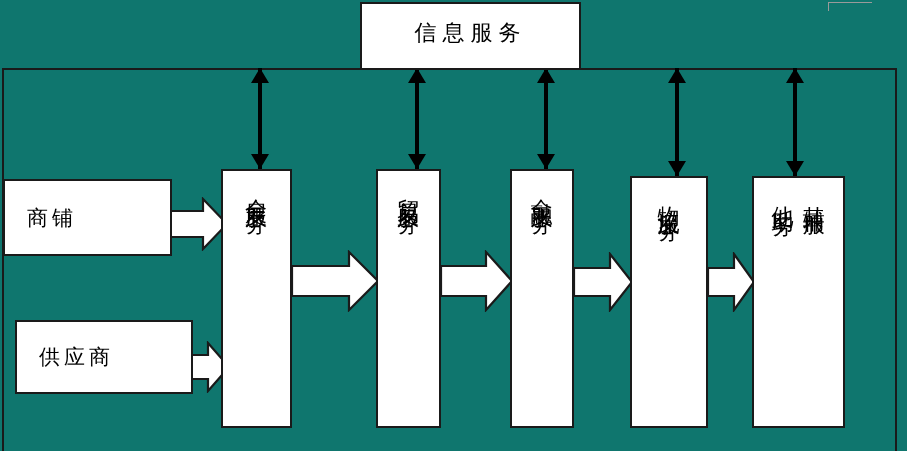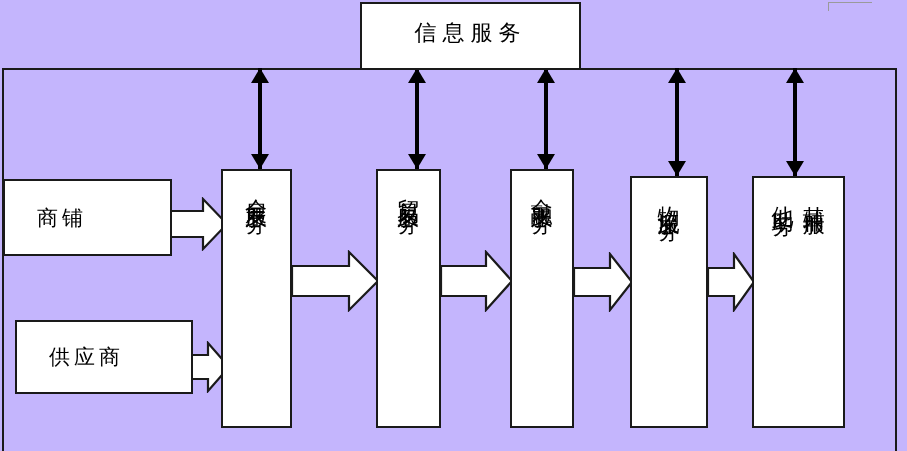--- a/index.html
+++ b/index.html
@@ -7,21 +7,21 @@
     padding: 0;
     background: #ffffff;
   }
   body {
     font-family: "DejaVu Serif", "Liberation Serif", serif;
   }
   #canvas {
     position: relative;
     width: 907px;
     height: 451px;
-    background: #c4b5fd;
+    background: #0f766e;
     overflow: hidden;
   }
 
   
   .box {
     position: absolute;
     box-sizing: border-box;
     border: 2px solid #1a1a1a;
     background: #ffffff;
   }
@@ -38,21 +38,21 @@
   
   .h-box {
     display: flex;
     align-items: center;
     z-index: 3;
   }
   .h-box .label {
     font-size: 21px;
     letter-spacing: 4px;
     color: #000000;
-    padding-left: 32px;
+    padding-left: 22px;
     white-space: nowrap;
   }
 
   
   .top-box {
     display: flex;
     align-items: flex-start;
     justify-content: center;
     z-index: 4;
   }

